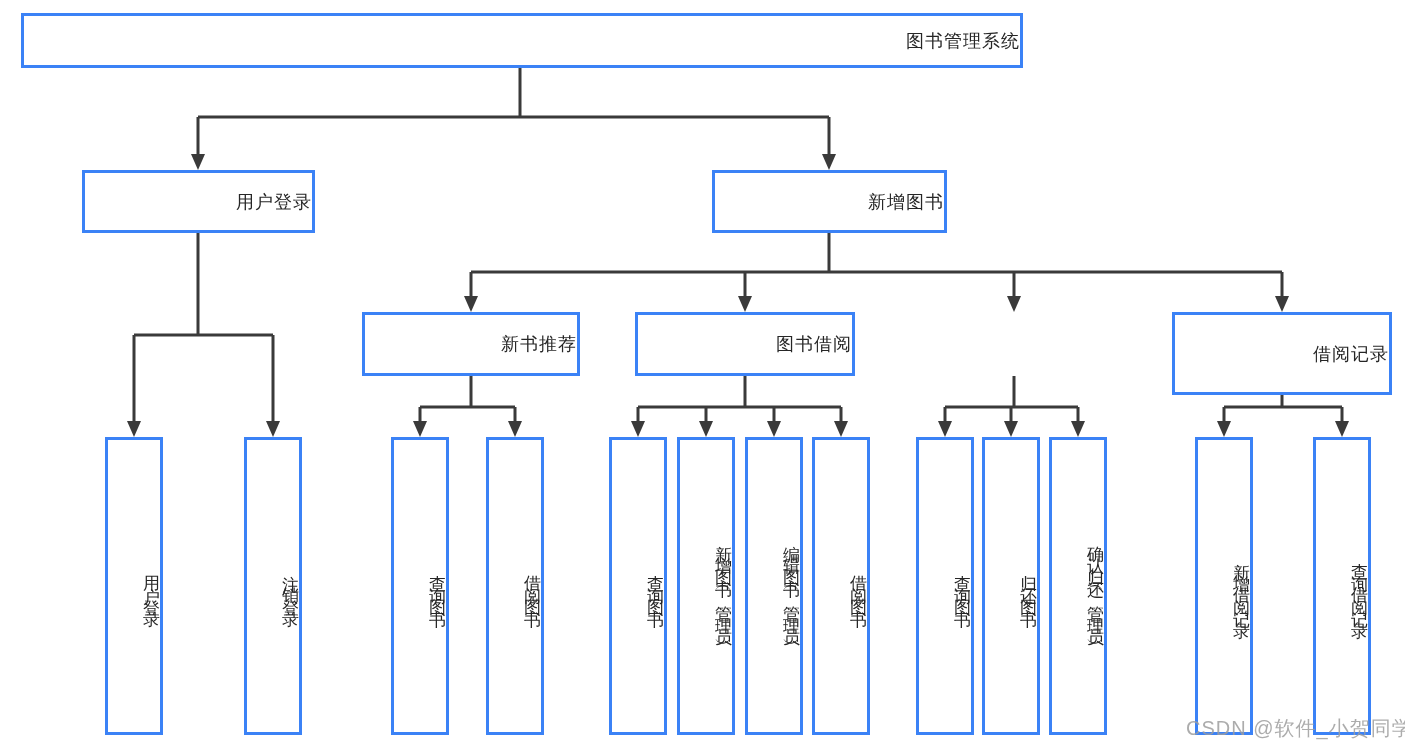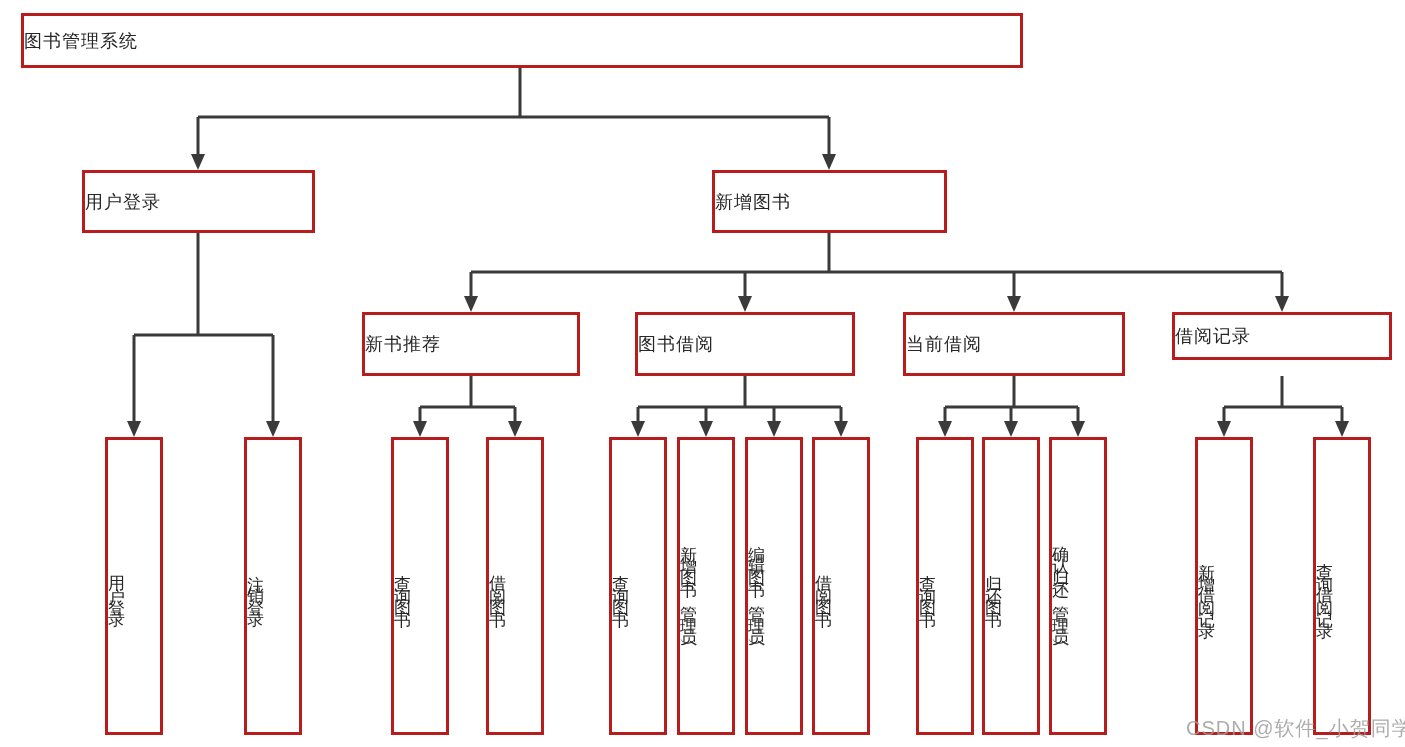--- a/index.html
+++ b/index.html
@@ -7,23 +7,23 @@
     position:relative;
     width:1405px;height:747px;
     background:#ffffff;
     font-family:"Liberation Sans","DejaVu Sans",sans-serif;
     overflow:hidden;
   }
   .connectors{position:absolute;left:0;top:0;width:1405px;height:747px;z-index:1;}
   .node{
     position:absolute;
     box-sizing:border-box;
-    border:3px solid #b91c1c;
+    border:3px solid #3b82f6;
     background:#ffffff;
-    display:flex;align-items:center;justify-content:flex-start;
+    display:flex;align-items:center;justify-content:flex-end;
     color:#262626;
     z-index:2;
   }
   .hnode{font-size:18px;letter-spacing:1px;}
   .root{font-size:18px;}
   .leaf .vtext{
     writing-mode:vertical-rl;
     text-orientation:mixed;
     font-size:17px;
     letter-spacing:12px;
@@ -114,24 +114,21 @@
   <div class="node hnode" style="left:712px;top:170px;width:235px;height:63px;">
     <span>新增图书</span>
   </div>
 
   <div class="node hnode" style="left:362px;top:312px;width:218px;height:64px;">
     <span>新书推荐</span>
   </div>
   <div class="node hnode" style="left:635px;top:312px;width:220px;height:64px;">
     <span>图书借阅</span>
   </div>
-  <div class="node hnode" style="left:903px;top:312px;width:222px;height:64px;">
-    <span>当前借阅</span>
-  </div>
-  <div class="node hnode" style="left:1172px;top:312px;width:220px;height:48px;">
+  <div class="node hnode" style="left:1172px;top:312px;width:220px;height:83px;">
     <span>借阅记录</span>
   </div>
 
   <div class="node leaf" style="left:105px;top:437px;width:58px;height:298px;">
     <span class="vtext">用户登录</span>
   </div>
   <div class="node leaf" style="left:244px;top:437px;width:58px;height:298px;">
     <span class="vtext">注销登录</span>
   </div>
 

